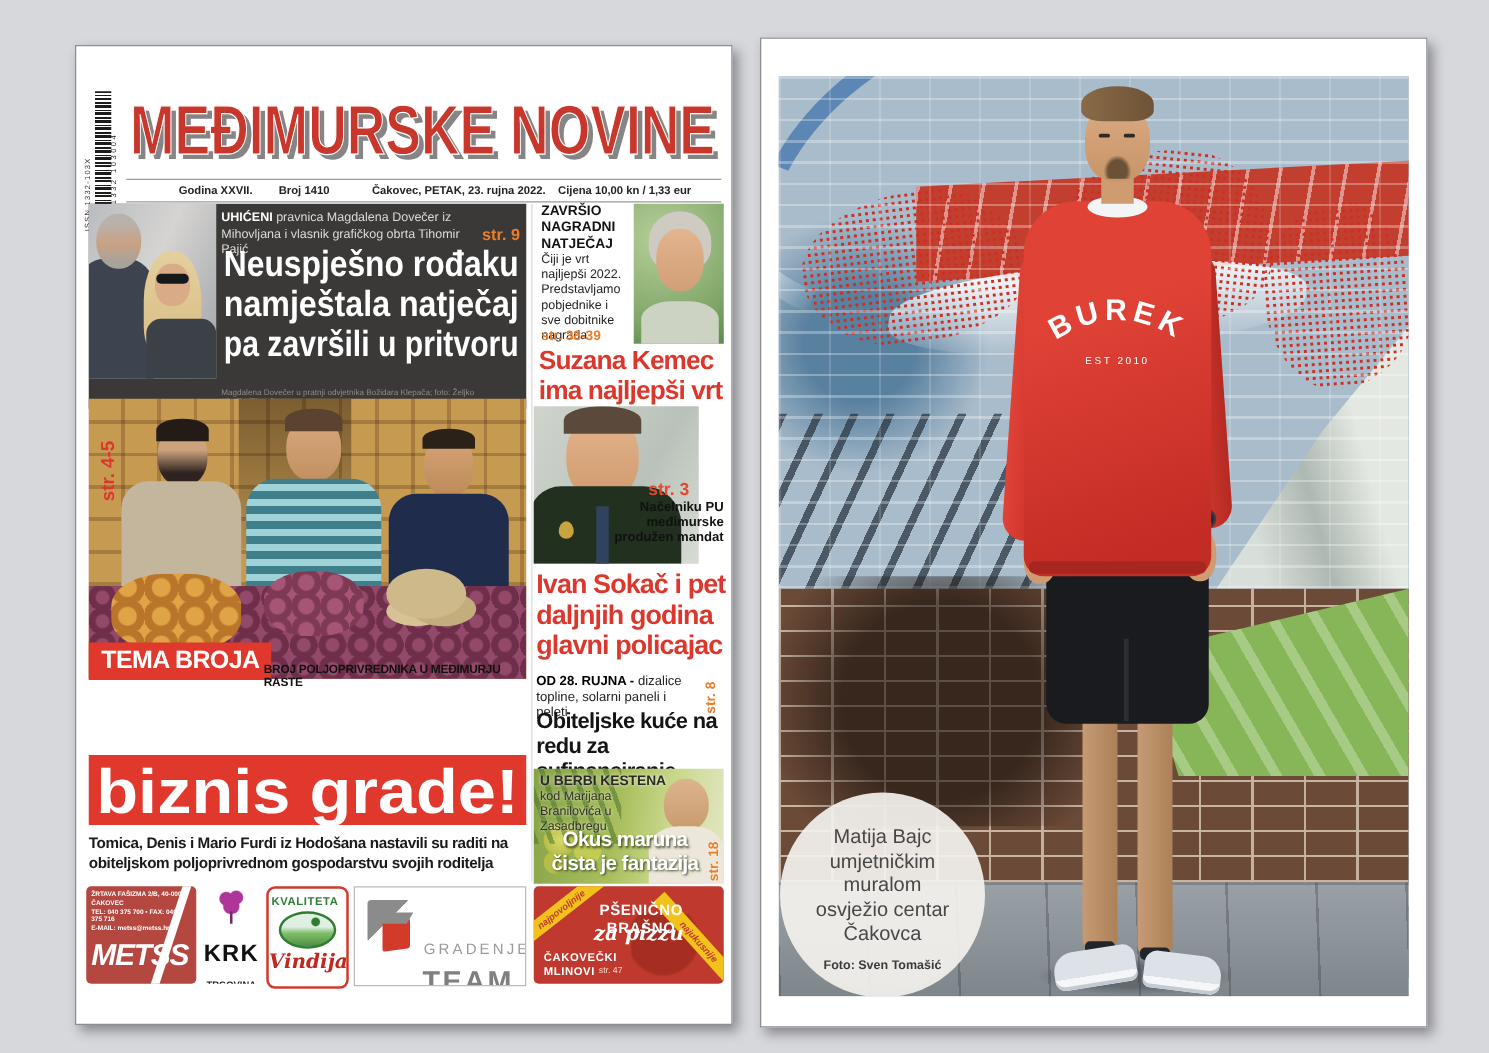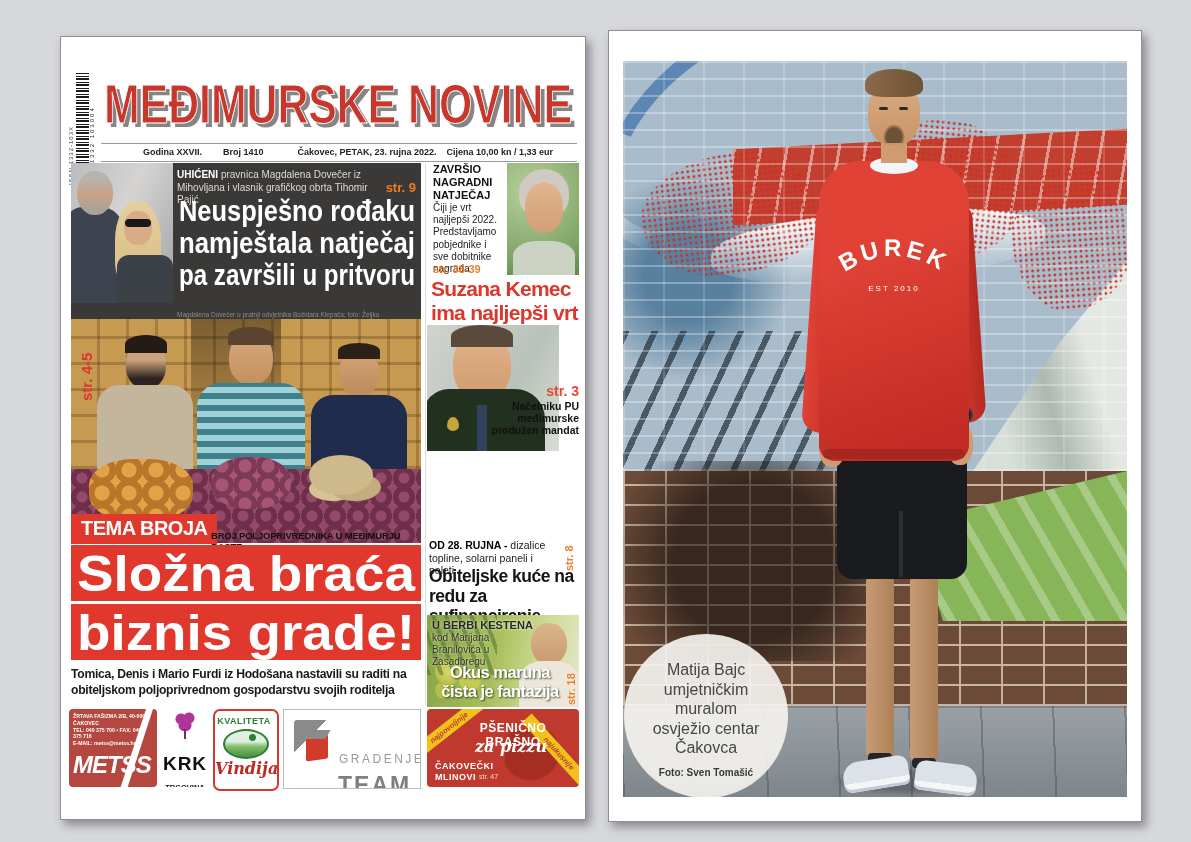--- a/index.html
+++ b/index.html
@@ -106,22 +106,27 @@
     <div>ima najljepši vrt</div>
   </div>
 
   <div class="photo" style="left:366px;top:288px;width:132px;height:126px;background:linear-gradient(120deg,#cfd4cd,#b9c2ba 60%,#d8dcd4);">
     <div class="abs" style="left:26px;top:6px;width:58px;height:70px;background:linear-gradient(#e4b48c,#cf9a6d);border-radius:46%;"></div>
     <div class="abs" style="left:24px;top:0px;width:62px;height:22px;background:#5b4a3c;border-radius:50% 50% 0 0;"></div>
     <div class="abs" style="left:-4px;top:64px;width:122px;height:62px;background:#22301f;border-radius:26px 30px 0 0;"></div>
     <div class="abs" style="left:50px;top:80px;width:10px;height:46px;background:#31435c;"></div>
     <div class="abs" style="left:20px;top:92px;width:12px;height:14px;background:#c9a43c;border-radius:50% 50% 50% 50%/60% 60% 40% 40%;"></div>
   </div>
-  <div class="abs b" style="left:430px;top:346px;width:88px;text-align:right;font-size:14px;color:#e8472f;">str. 3</div>
+  <div class="abs b" style="left:430px;top:346px;width:88px;text-align:center;font-size:14px;color:#e8472f;">str. 3</div>
   <div class="abs b" style="left:428px;top:363px;width:90px;text-align:right;font-size:10.5px;line-height:1.15;color:#111;">Načelniku PU međimurske produžen mandat</div>
+  <div class="abs headline-red" style="left:368px;top:418px;font-size:21.5px;line-height:24.5px;">
+    <div>Ivan Sokač i pet</div>
+    <div>daljnjih godina</div>
+    <div>glavni policajac</div>
+  </div>
 
   <div class="abs" style="left:368px;top:502px;width:128px;font-size:10.5px;line-height:1.2;color:#222;">
     <span class="b" style="color:#000;">OD 28. RUJNA -</span><span> dizalice topline, solarni paneli i peleti</span>
   </div>
   <div class="abs b orange vert" style="left:502px;top:500px;height:34px;font-size:11px;">str. 8</div>
   <div class="abs headline-blk" style="left:368px;top:529px;font-size:17.5px;line-height:20px;">
     <div>Obiteljske kuće na</div>
     <div>redu za sufinanciranje</div>
   </div>
 
@@ -158,25 +163,20 @@
     <div class="abs" style="left:0;top:150px;width:350px;height:74px;background:#6f2f4a;background-image:repeating-radial-gradient(circle at 11px 9px,#93496a 0 5px,#6f2f4a 6px 11px);background-size:23px 19px;"></div>
     <div class="abs" style="left:18px;top:140px;width:104px;height:62px;background:#b9762a;background-image:repeating-radial-gradient(circle at 13px 11px,#e0a345 0 7px,#b9762a 8px 14px);background-size:27px 23px;border-radius:42%;"></div>
     <div class="abs" style="left:140px;top:138px;width:80px;height:52px;background:#7e3a55;background-image:repeating-radial-gradient(circle at 11px 9px,#a75577 0 6px,#7e3a55 7px 12px);background-size:23px 19px;border-radius:45%;"></div>
     <div class="abs" style="left:238px;top:136px;width:64px;height:40px;background:#cdb98a;border-radius:50%;box-shadow:14px 12px 0 -6px #c3ad7c, -8px 14px 0 -8px #d6c295;"></div>
   </div>
   <div class="abs b red vert" style="left:17px;top:292px;height:72px;font-size:15px;">str. 4-5</div>
 
   <div class="abs tema" style="left:10px;top:477px;">TEMA BROJA</div>
   <div class="abs b" style="left:150px;top:493px;width:212px;font-size:9.5px;letter-spacing:-0.2px;color:#111;">BROJ POLJOPRIVREDNIKA U MEĐIMURJU RASTE</div>
 
-  <div class="abs redbar" style="left:10px;top:508px;width:350px;height:56px;">
-    <svg width="350" height="56" viewBox="0 0 350 56">
-      <text x="6" y="46" font-weight="bold" font-size="50" fill="#fff" textLength="338" lengthAdjust="spacingAndGlyphs">Složna braća</text>
-    </svg>
-  </div>
   <div class="abs redbar" style="left:10px;top:567px;width:350px;height:56px;">
     <svg width="350" height="56" viewBox="0 0 350 56">
       <text x="6" y="46" font-weight="bold" font-size="50" fill="#fff" textLength="338" lengthAdjust="spacingAndGlyphs">biznis grade!</text>
     </svg>
   </div>
   <div class="abs b" style="left:10px;top:630px;width:350px;font-size:12.2px;line-height:1.3;letter-spacing:-0.3px;color:#1a1a1a;">Tomica, Denis i Mario Furdi iz Hodošana nastavili su raditi na obiteljskom poljoprivrednom gospodarstvu svojih roditelja</div>
 
   <div class="abs" style="left:0;top:672px;width:524px;height:80px;">
 
     <div class="adbox" style="left:8px;width:88px;background:#b4473f;border-radius:4px;">

